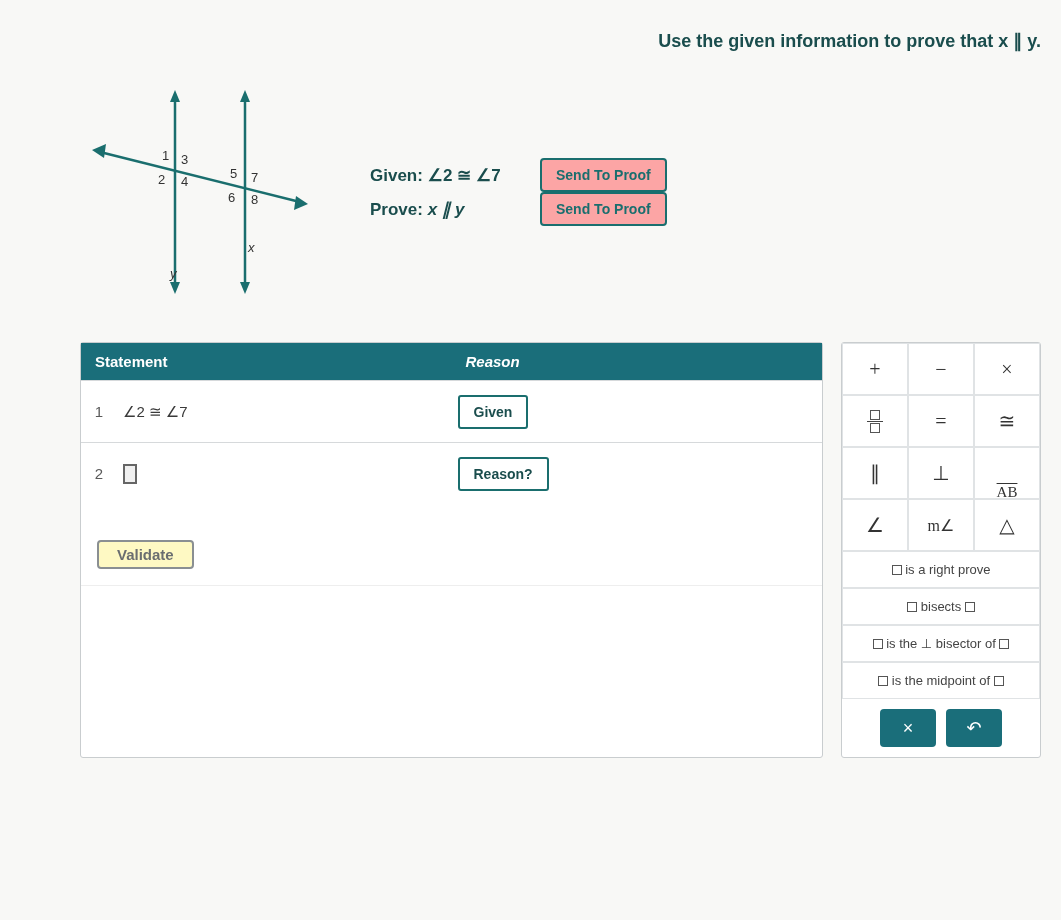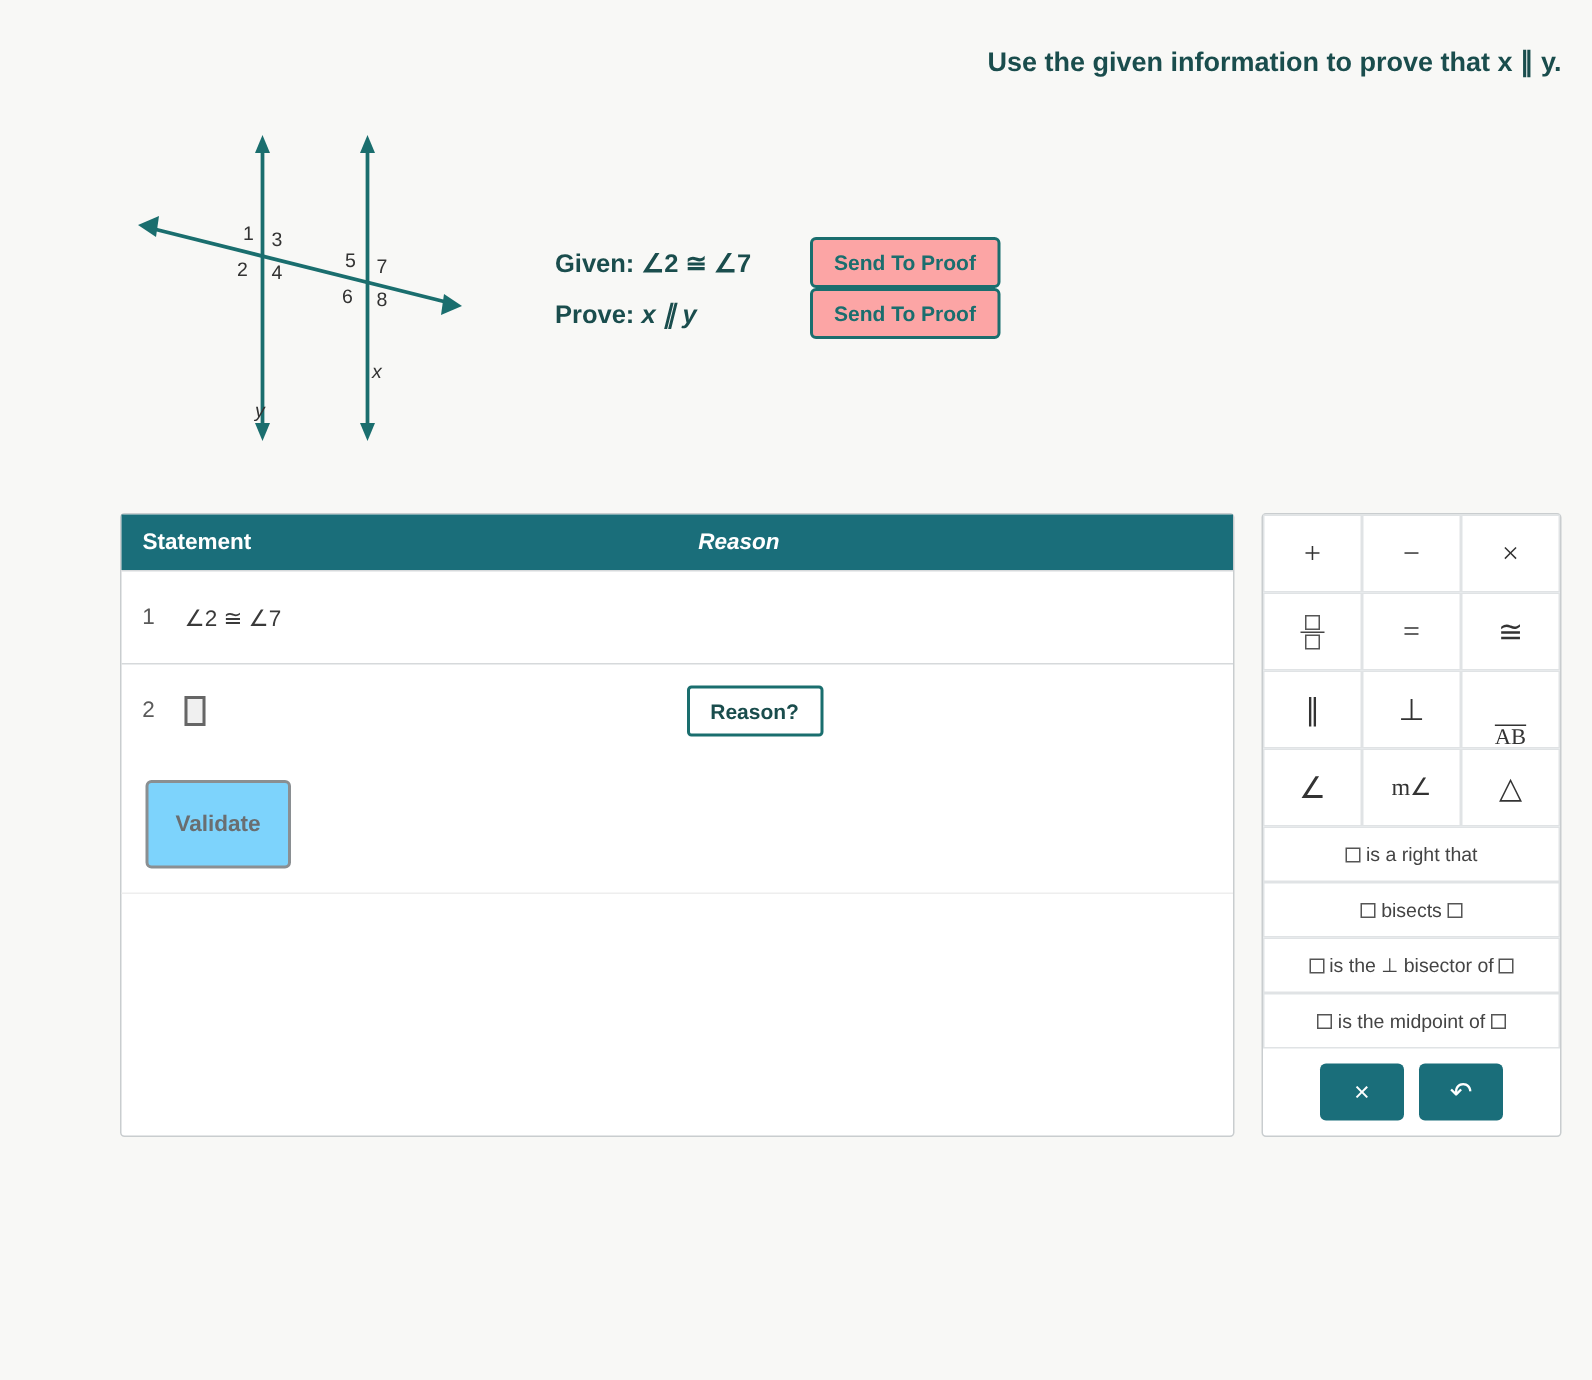--- a/index.html
+++ b/index.html
@@ -102,27 +102,28 @@
     border: 2px solid #666;
     display: inline-block;
     background: #f0f0f0;
     vertical-align: middle;
   }
   .validate-row {
     padding: 16px;
   }
   .btn-validate {
     border: 2px solid #8a8f92;
-    background: #7dd3fc;
+    background: #fef9c3;
     color: #6a6e70;
     font-weight: 700;
     font-size: 15px;
-    padding: 19px 18px;
+    padding: 4px 18px;
     border-radius: 4px;
     cursor: pointer;
+    margin-top: 20px;
   }
   .filler { height: 110px; border-top: 1px solid #eee; }
   .palette {
     width: 200px;
     border: 1px solid #c9cdcf;
     background: #fff;
     border-radius: 3px;
     font-size: 14px;
   }
   .pal-grid {
@@ -229,20 +230,23 @@
 <div class="proof-area">
   <div class="proof-table">
     <div class="proof-header">
       <div class="cell stmt-col">Statement</div>
       <div class="cell reason-col">Reason</div>
     </div>
 
     <div class="proof-row">
       <div class="num">1</div>
       <div class="stmt">∠2 ≅ ∠7</div>
+      <div class="reason">
+        <span class="reason-box">Given</span>
+      </div>
     </div>
 
     <div class="proof-row">
       <div class="num">2</div>
       <div class="stmt">
         <span class="cursor-box"></span>
       </div>
       <div class="reason">
         <span class="reason-box">Reason?</span>
       </div>
@@ -269,21 +273,21 @@
       <div class="pal-cell">≅</div>
       <div class="pal-cell">∥</div>
       <div class="pal-cell">⊥</div>
       <div class="pal-cell">
           <span class="overline" style="font-size:15px;margin-top:38px;">AB</span>
         </div>
       <div class="pal-cell">∠</div>
       <div class="pal-cell" style="font-size:16px;">m∠</div>
       <div class="pal-cell">△</div>
     </div>
-    <div class="pal-row"><span class="sq"></span> <span>is a right that</span></div>
+    <div class="pal-row"><span class="sq"></span> <span>is a right prove</span></div>
     <div class="pal-row"><span class="sq"></span> bisects <span class="sq"></span></div>
     <div class="pal-row"><span class="sq"></span> is the ⊥ bisector of <span class="sq"></span></div>
     <div class="pal-row"><span class="sq"></span> is the midpoint of <span class="sq"></span></div>
     <div class="pal-footer">
       <button class="pal-btn">×</button>
       <button class="pal-btn">↶</button>
     </div>
   </div>
 </div>
 

